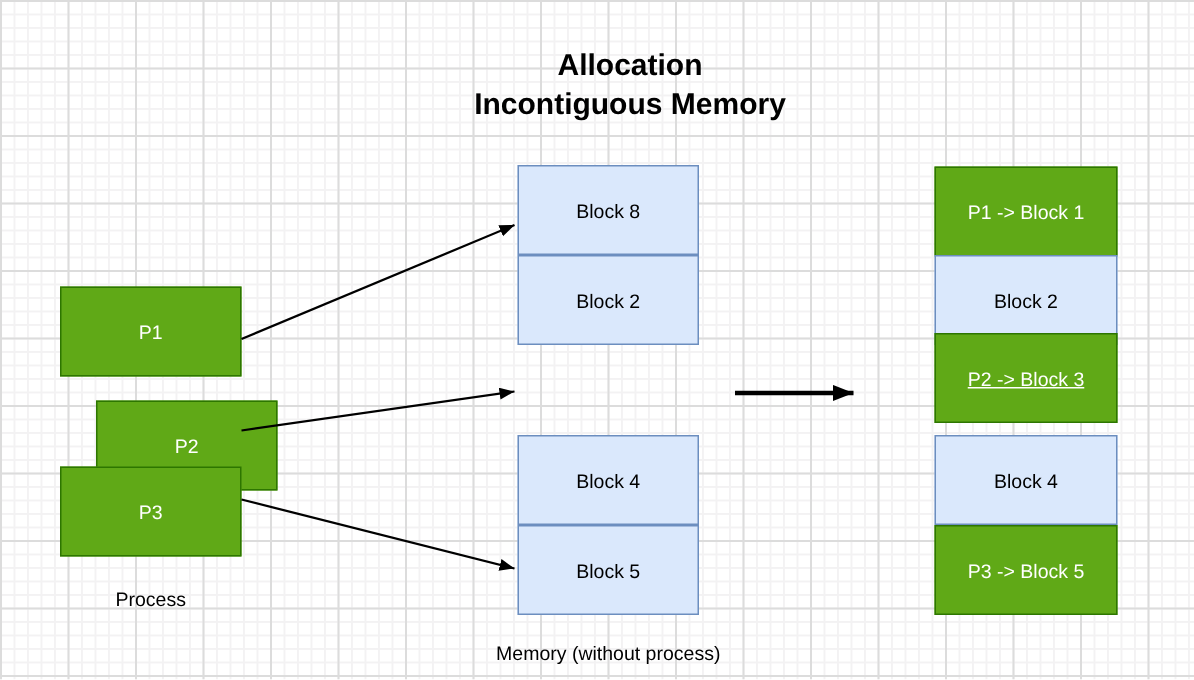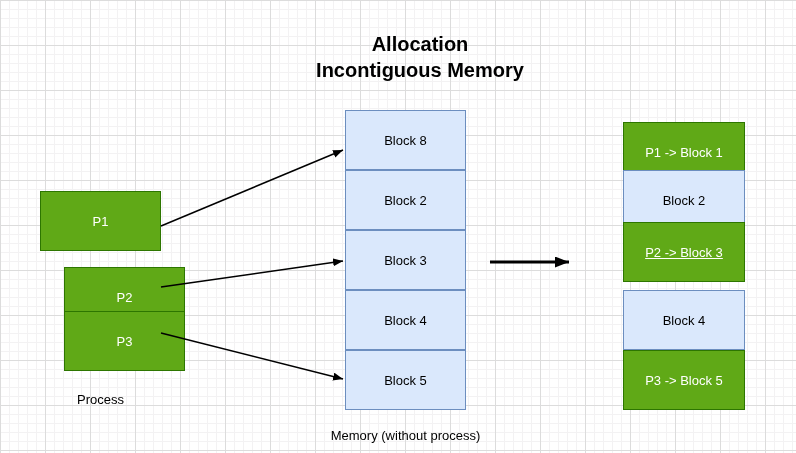--- a/index.html
+++ b/index.html
@@ -81,47 +81,44 @@
     <div>Incontiguous Memory</div>
   </div>
 
   <div class="shape-col" style="left:40px; top:191px; width:121px; height:132px;">
     <div class="block allocated" style="top:0;">
       <span>P1</span>
     </div>
     <div class="block allocated" style="top:76px;margin-left:24px;">
       <span>P2</span>
     </div>
-    <div class="block allocated" style="top:120px;margin-left:24px;">
+    <div class="block allocated" style="top:120px;">
       <span>P3</span>
     </div>
   </div>
   <div class="caption" style="left:40px; top:392px; width:121px;">Process</div>
 
   <div class="shape-col" style="left:345px; top:110px; width:121px; height:300px;">
     <div class="block free" style="top:0;">
       <span>Block 8</span>
     </div>
     <div class="block free" style="top:60px;">
       <span>Block 2</span>
     </div>
-    <div class="block free" style="top:120px;">
-      <span>Block 3</span>
-    </div>
     <div class="block free" style="top:180px;">
       <span>Block 4</span>
     </div>
     <div class="block free" style="top:240px;">
       <span>Block 5</span>
     </div>
   </div>
   <div class="caption" style="left:300px; top:428px; width:211px;">Memory (without process)</div>
 
   <div class="shape-col" style="left:623px; top:110px; width:122px; height:300px;">
-    <div class="block allocated" style="top:12px;">
+    <div class="block allocated" style="top:1px;">
       <span>P1 -&gt; Block 1</span>
     </div>
     <div class="block free" style="top:60px;">
       <span>Block 2</span>
     </div>
     <div class="block allocated" style="top:112px;text-decoration:underline;">
       <span>P2 -&gt; Block 3</span>
     </div>
     <div class="block free" style="top:180px;">
       <span>Block 4</span>

